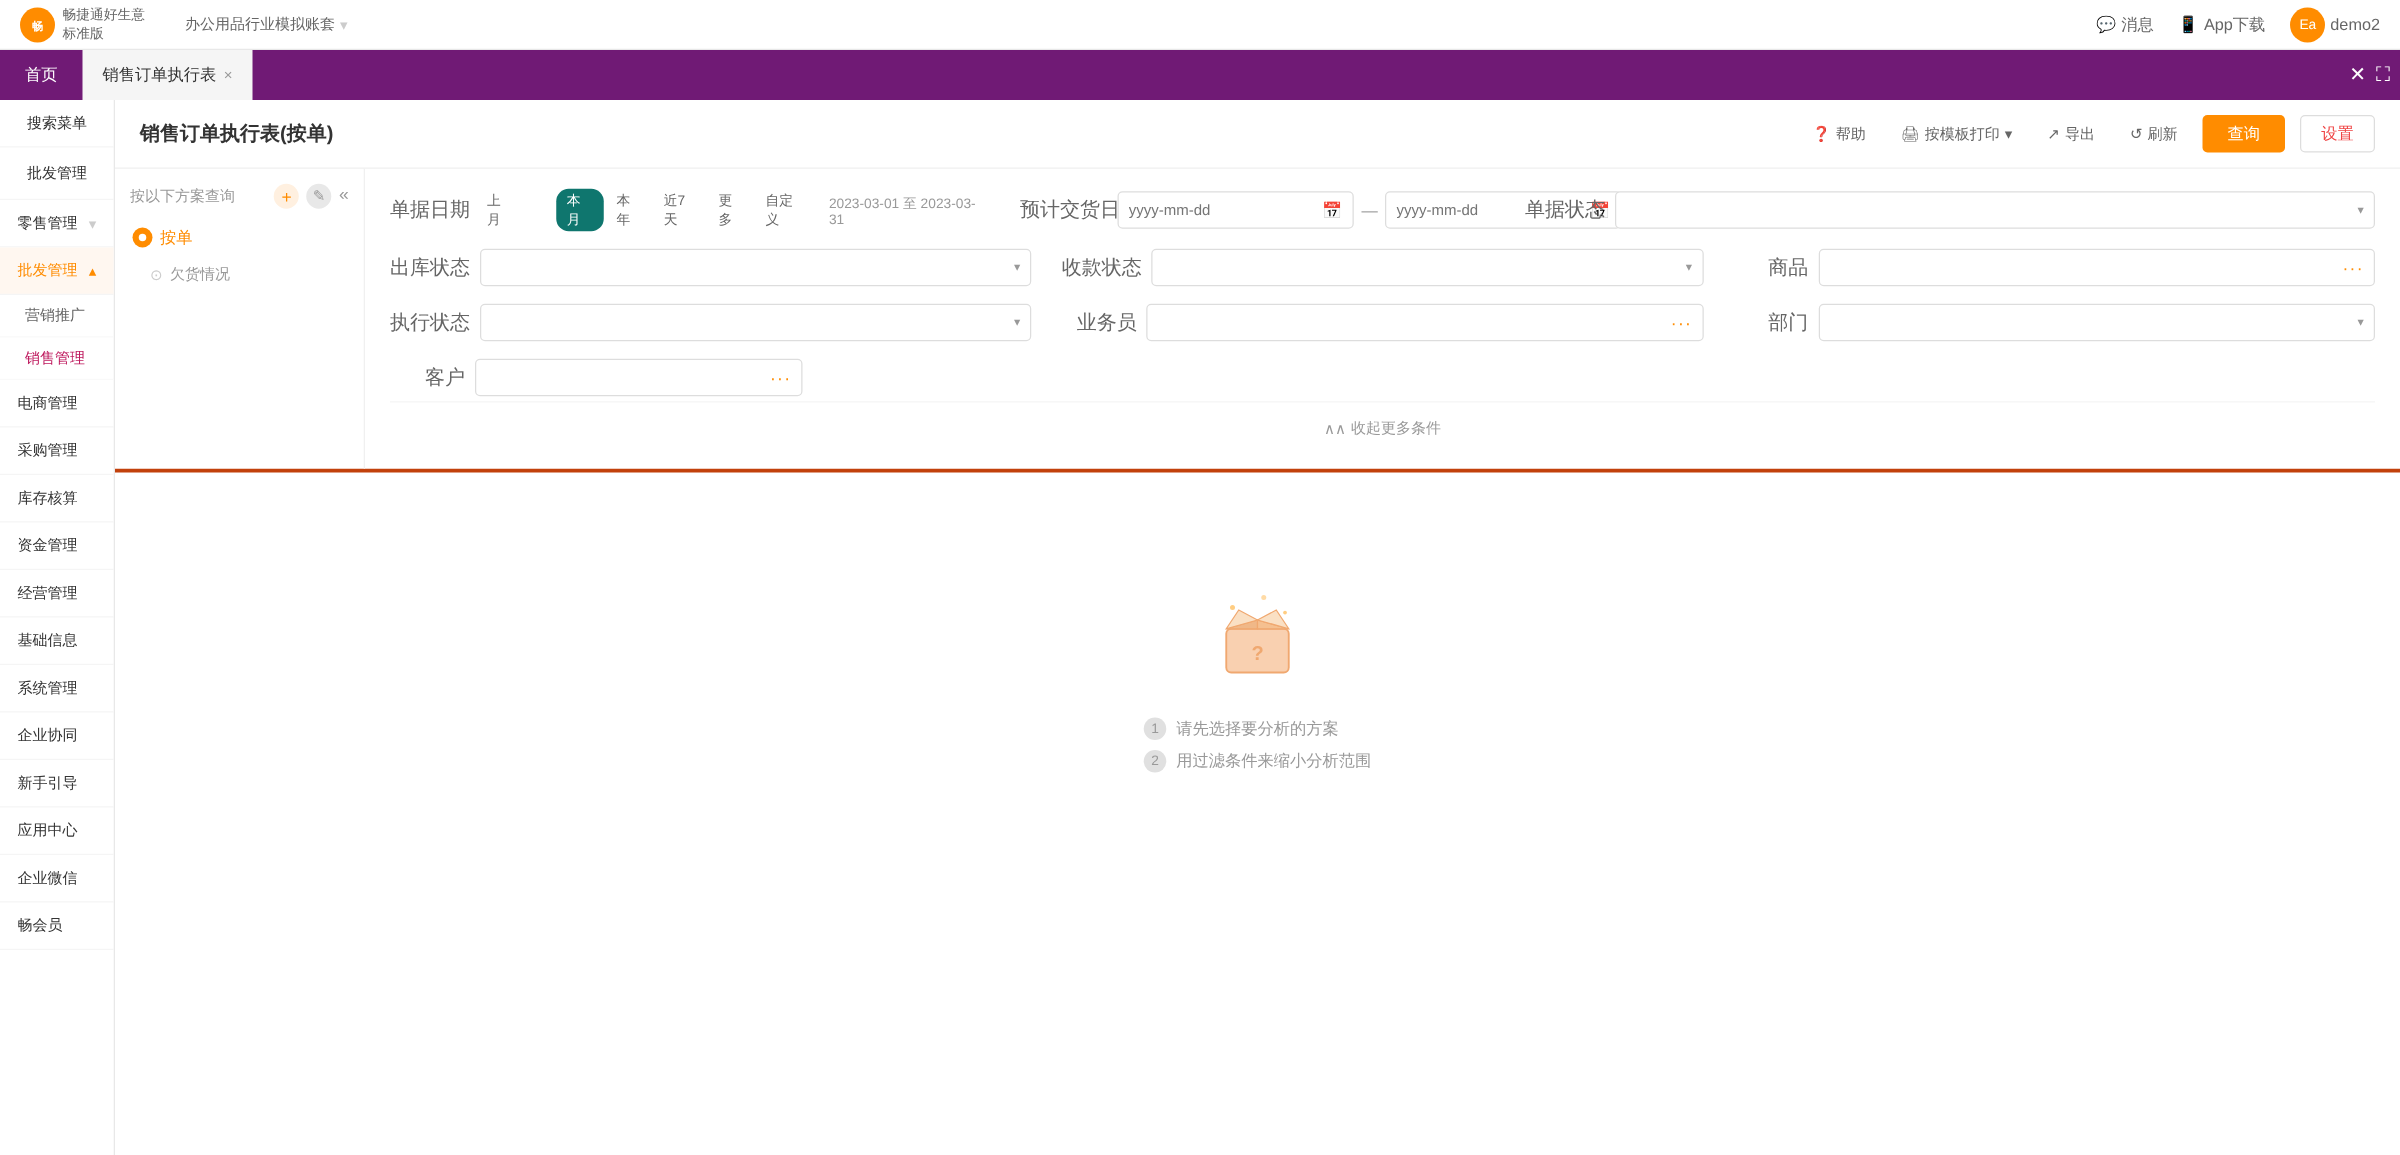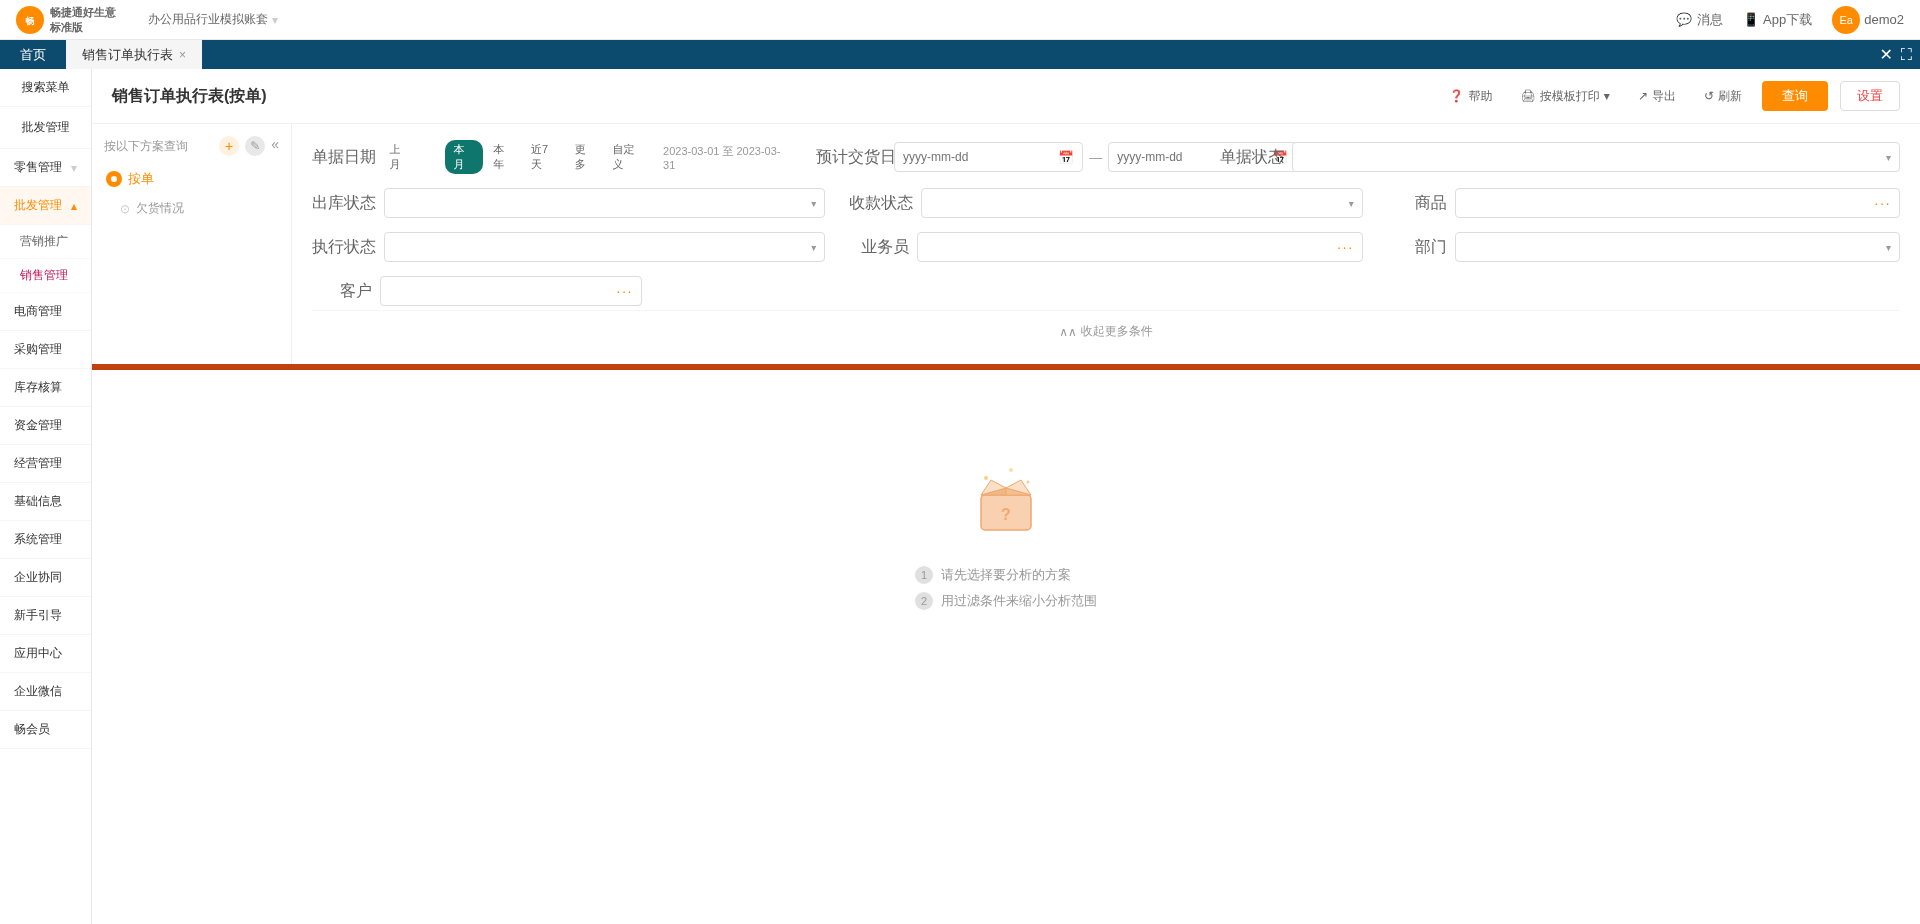--- a/index.html
+++ b/index.html
@@ -31,32 +31,32 @@
       height: 28px;
       background: #ff8c00;
       border-radius: 50%;
       display: flex;
       align-items: center;
       justify-content: center;
       color: white;
       font-size: 10px;
       font-weight: bold;
     }
-    .logo-text { font-size: 11px; color: #666; line-height: 1.3; font-weight: bold; }
+    .logo-text { font-size: 11px; color: #666; line-height: 1.3; }
     .breadcrumb-area { display: flex; align-items: center; gap: 4px; margin-left: 24px; }
     .breadcrumb-text { font-size: 12px; color: #666; }
     .breadcrumb-arrow { color: #ccc; font-size: 12px; }
     .top-header-right { display: flex; align-items: center; gap: 20px; }
     .header-action { display: flex; align-items: center; gap: 4px; font-size: 13px; color: #666; cursor: pointer; }
     .avatar { width: 28px; height: 28px; border-radius: 50%; background: #ff8c00; display: flex; align-items: center; justify-content: center; color: white; font-size: 11px; overflow: hidden; }
 
     
     .tab-bar {
-      height: 29px;
-      background: #0c4a6e;
+      height: 40px;
+      background: #701a75;
       display: flex;
       align-items: center;
       padding: 0 0;
       flex-shrink: 0;
     }
     .tab-home {
       height: 100%;
       padding: 0 20px;
       display: flex;
       align-items: center;
@@ -194,21 +194,21 @@
       padding: 5px 16px;
       border-radius: 4px;
       font-size: 13px;
       cursor: pointer;
     }
 
     
     .filter-wrapper {
       display: flex;
       gap: 0;
-      border-bottom: 6px solid #c2410c;
+      border-bottom: 3px solid #c2410c;
     }
 
     .scheme-panel {
       width: 200px;
       border-right: 1px solid #f0f0f0;
       flex-shrink: 0;
       padding: 12px 0;
     }
     .scheme-panel-header {
       display: flex;

